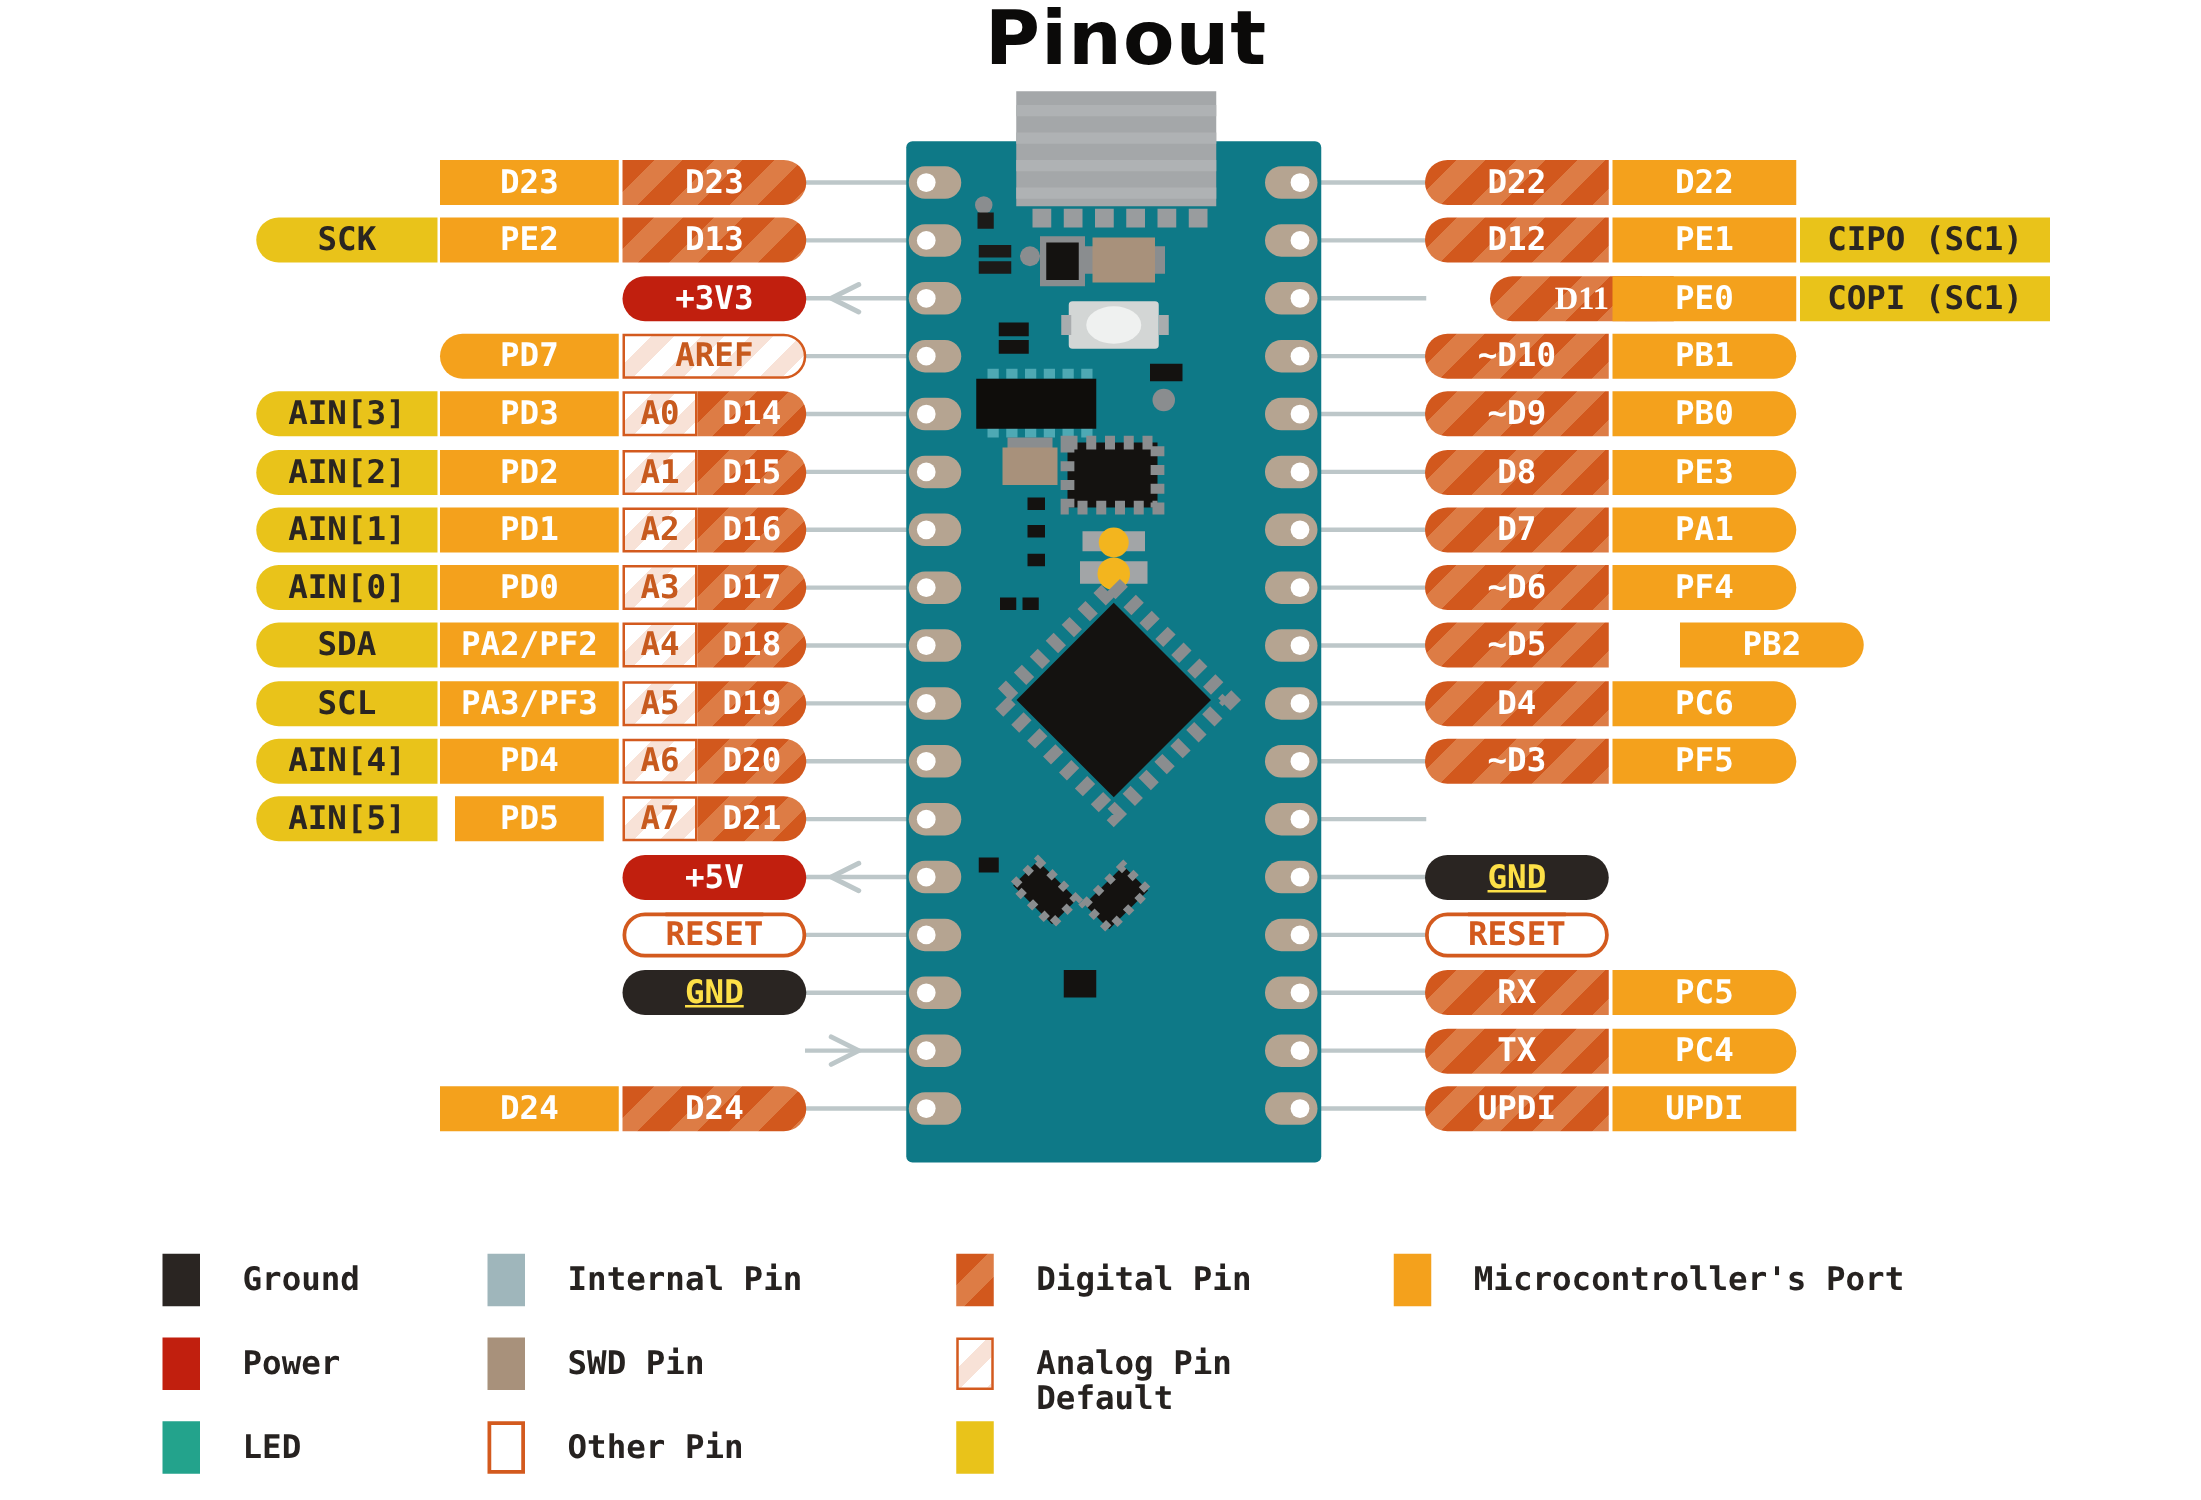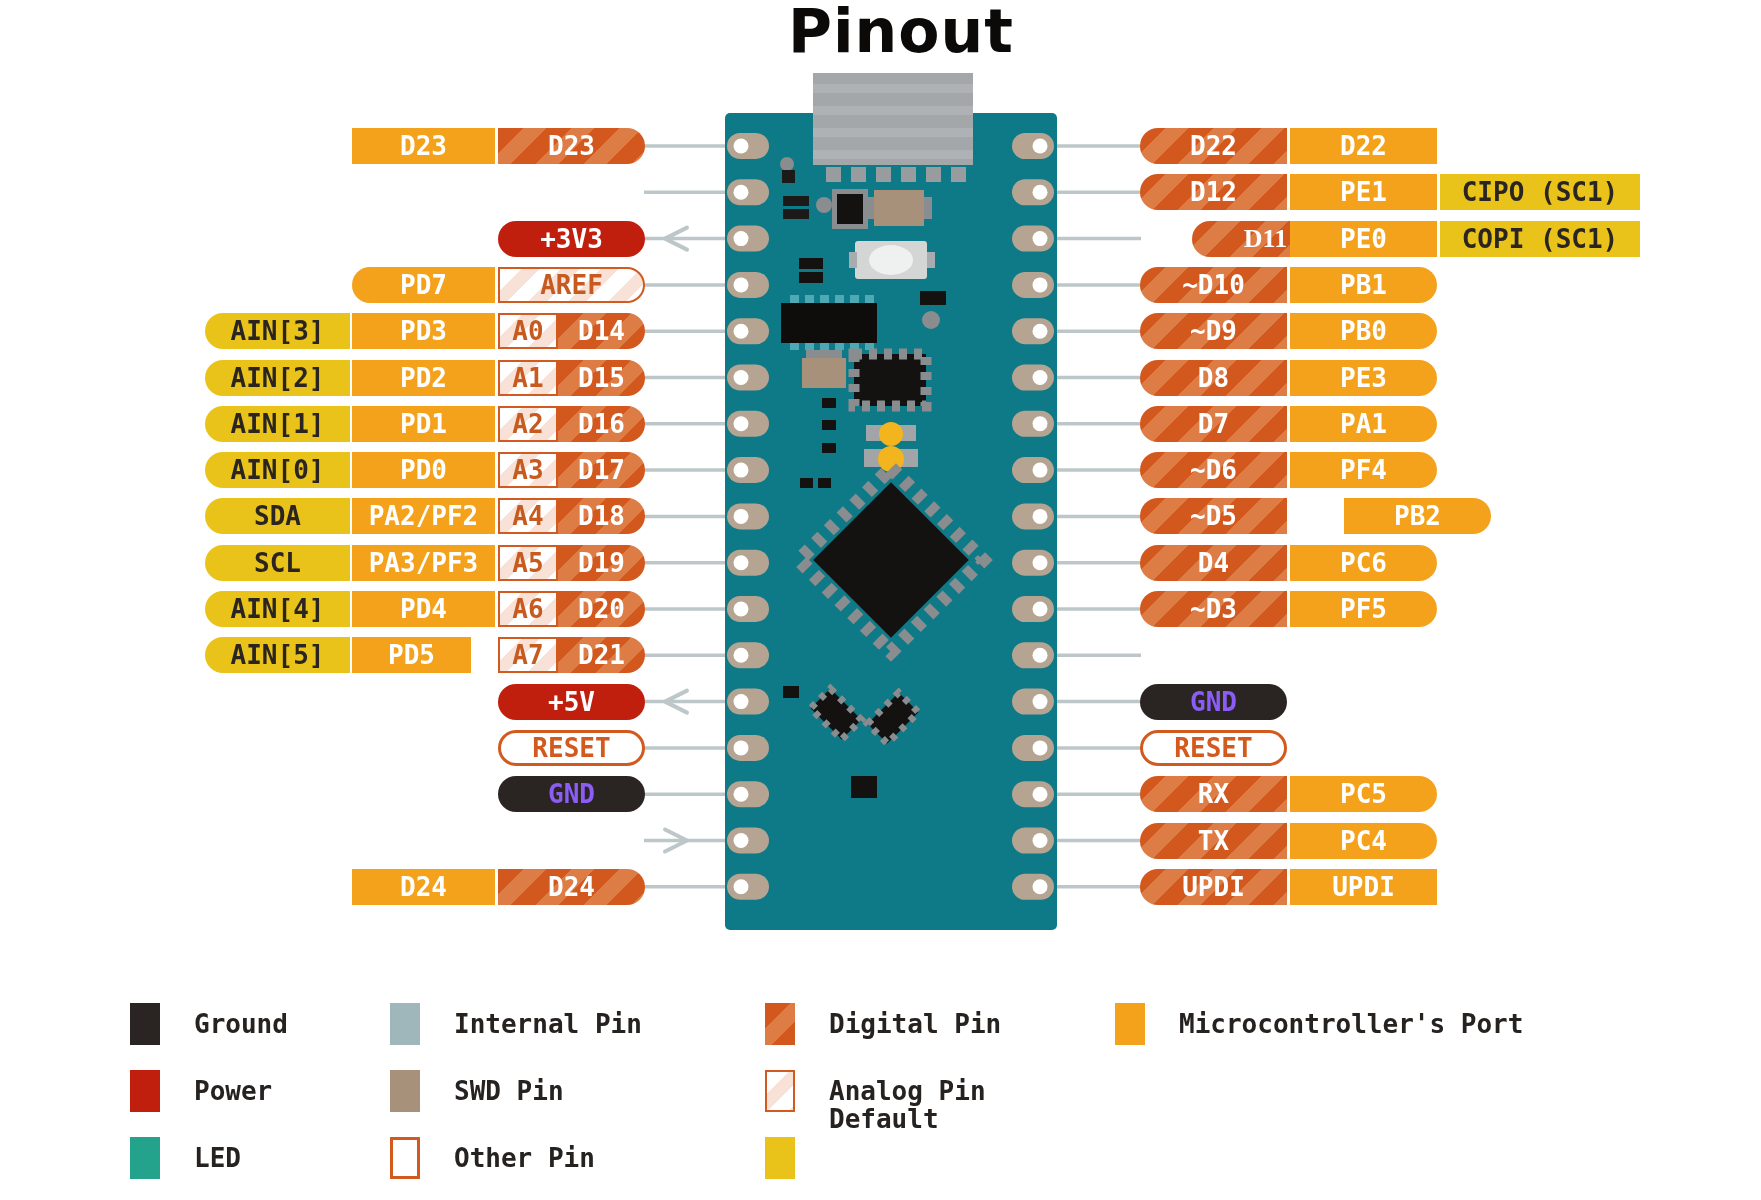--- a/index.html
+++ b/index.html
@@ -14,21 +14,21 @@
   .cell{position:absolute;top:0;height:36px;display:flex;align-items:center;justify-content:center;
         font-weight:bold;font-size:26px;box-sizing:border-box;white-space:nowrap;}
   .capL{border-top-left-radius:18px;border-bottom-left-radius:18px;}
   .capR{border-top-right-radius:18px;border-bottom-right-radius:18px;}
   .k-default{background:var(--default-yellow);color:#2A2521;}
   .k-port{background:var(--port-orange);color:#fff;}
   .k-digital{background:repeating-linear-gradient(135deg,var(--digital-orange) 0 18px,var(--digital-stripe) 18px 34px);color:#fff;}
   .k-analog{background:repeating-linear-gradient(135deg,#fff 0 15px,var(--analog-stripe) 15px 28px);
             color:var(--analog-text);border:2.5px solid var(--other-border);}
   .k-power{background:var(--power-red);color:#fff;}
-  .k-ground{background:var(--ground-dark);color:#8b5cf6;}
+  .k-ground{background:var(--ground-dark);color:#fde047;text-decoration:underline;}
   .k-other{background:#fff;color:var(--other-border);border:3px solid var(--other-border);}
   .k-led{background:var(--led-teal);}
   .k-internal{background:var(--internal-gray);}
   .k-swd{background:var(--swd-tan);}
   .ol{text-decoration:overline;text-decoration-thickness:3px;}
   .sw{position:absolute;width:30px;height:42px;box-sizing:border-box;}
   .legend-label{position:absolute;height:34px;display:flex;align-items:center;
                 font-weight:bold;font-size:26px;color:#262220;white-space:nowrap;}
   .cline{stroke:var(--line-gray);stroke-width:3.5;}
   .pad{fill:var(--pad-tan);}
@@ -227,20 +227,25 @@
       <polyline class="arr" points="665,829.5 687,840.5 665,851.5"></polyline>
     </g>
 </svg>
 
 <div id="title">Pinout</div>
 <div id="pins">
     <div class="pin-row" style="top: 128px;">
       <div class="cell k-port" style="left: 352px; width: 143px;">D23</div>
       <div class="cell k-digital capR" style="left: 498px; width: 147px;">D23</div>
     </div>
+    <div class="pin-row" style="top: 174.3px;">
+      <div class="cell k-default capL" style="left: 205px; width: 145px;">SCK</div>
+      <div class="cell k-port" style="left: 352px; width: 143px;">PE2</div>
+      <div class="cell k-digital capR" style="left: 498px; width: 147px;">D13</div>
+    </div>
     <div class="pin-row" style="top: 220.6px;">
       <div class="cell k-power capL capR" style="left: 498px; width: 147px;">+3V3</div>
     </div>
     <div class="pin-row" style="top: 266.9px;">
       <div class="cell k-port capL" style="left: 352px; width: 143px;">PD7</div>
       <div class="cell k-analog capR" style="left: 498px; width: 147px;">AREF</div>
     </div>
     <div class="pin-row" style="top: 313.2px;">
       <div class="cell k-default capL" style="left: 205px; width: 145px;">AIN[3]</div>
       <div class="cell k-port" style="left: 352px; width: 143px;">PD3</div>
@@ -278,21 +283,21 @@
       <div class="cell k-digital capR" style="left: 558px; width: 87px;">D19</div>
     </div>
     <div class="pin-row" style="top: 591px;">
       <div class="cell k-default capL" style="left: 205px; width: 145px;">AIN[4]</div>
       <div class="cell k-port" style="left: 352px; width: 143px;">PD4</div>
       <div class="cell k-analog" style="left: 498px; width: 60px;">A6</div>
       <div class="cell k-digital capR" style="left: 558px; width: 87px;">D20</div>
     </div>
     <div class="pin-row" style="top: 637.3px;">
       <div class="cell k-default capL" style="left: 205px; width: 145px;">AIN[5]</div>
-      <div class="cell k-port" style="left: 352px; width: 119px;">PD5</div>
+      <div class="cell k-port" style="left: 364px; width: 119px;">PD5</div>
       <div class="cell k-analog" style="left: 498px; width: 60px;">A7</div>
       <div class="cell k-digital capR" style="left: 558px; width: 87px;">D21</div>
     </div>
     <div class="pin-row" style="top: 683.6px;">
       <div class="cell k-power capL capR" style="left: 498px; width: 147px;">+5V</div>
     </div>
     <div class="pin-row" style="top: 729.9px;">
       <div class="cell k-other capL capR ol" style="left: 498px; width: 147px;">RESET</div>
     </div>
     <div class="pin-row" style="top: 776.2px;">

